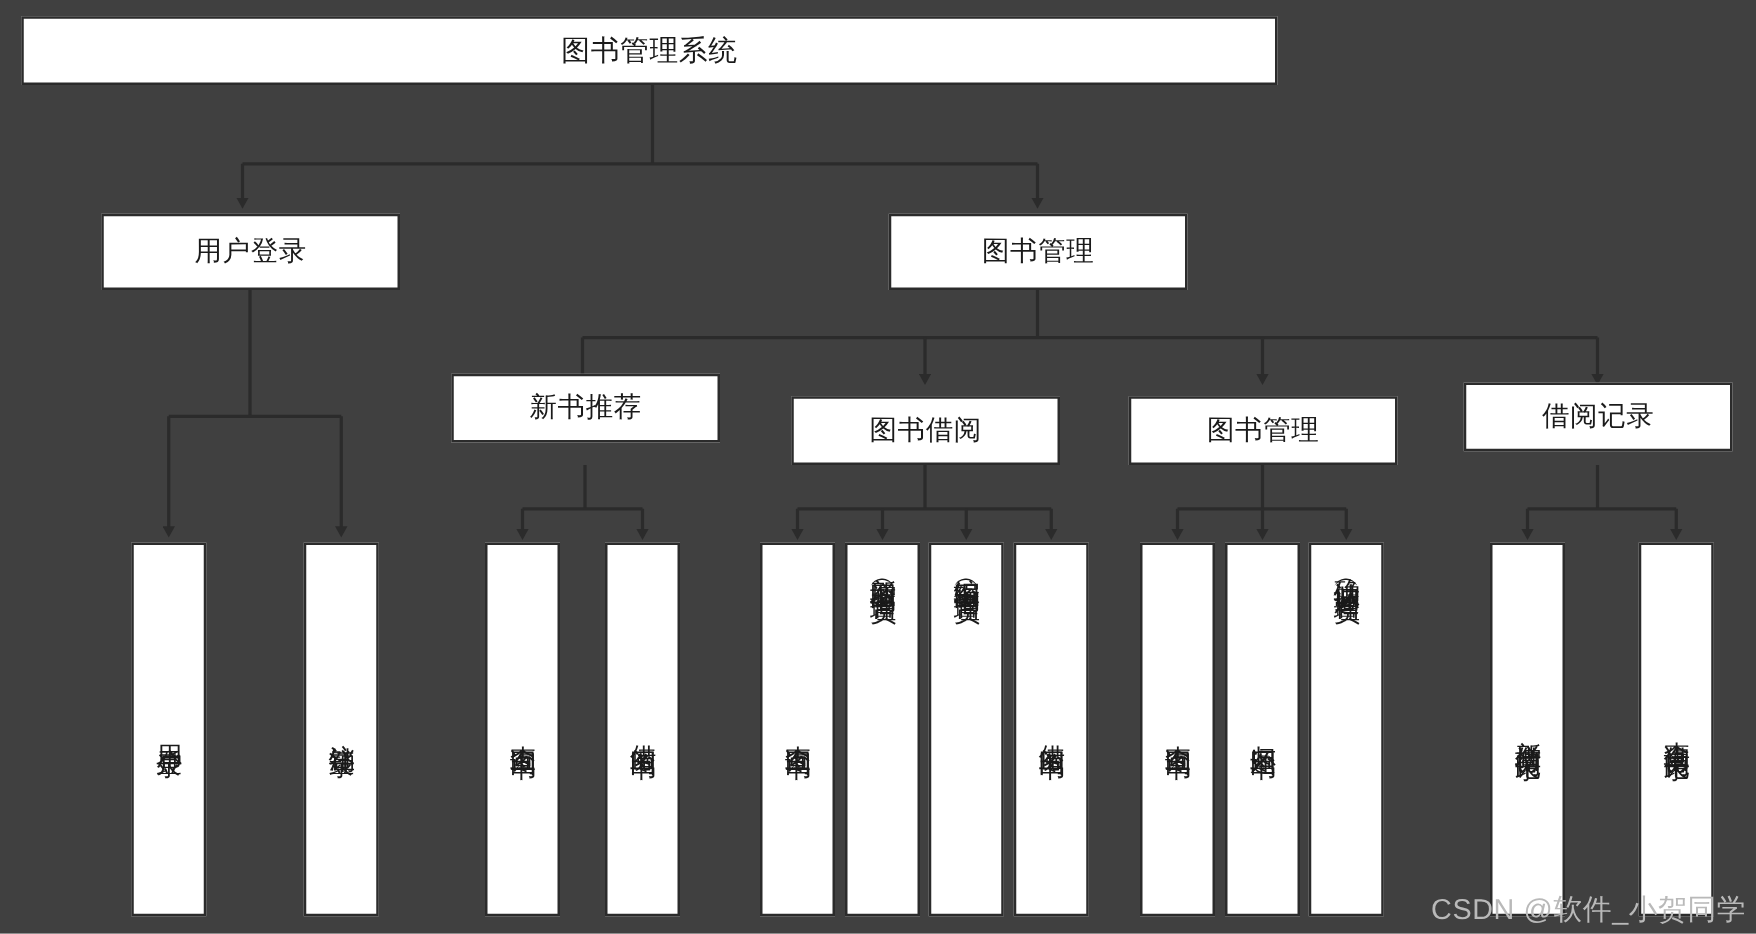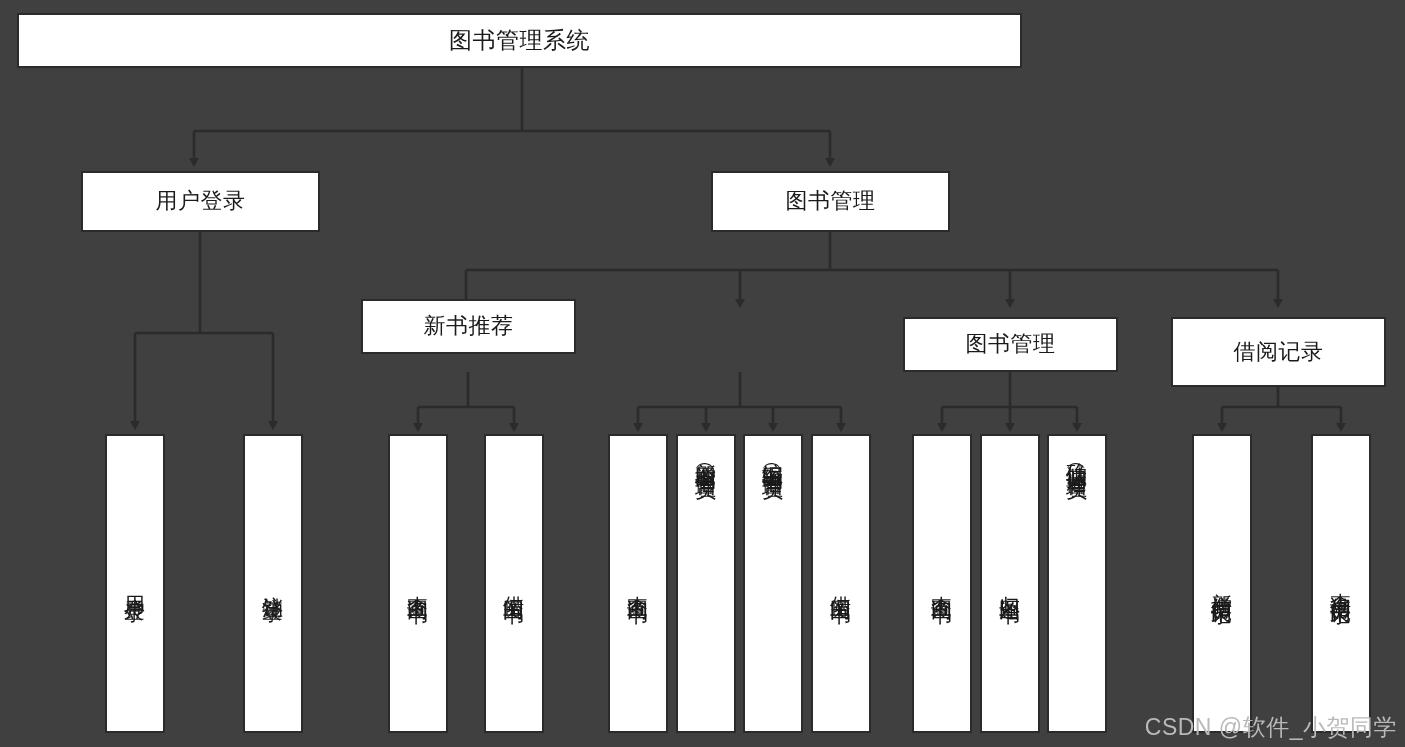--- a/index.html
+++ b/index.html
@@ -140,24 +140,27 @@
   <div class="node horiz" style="left:81px; top:171px; width:239px; height:61px;">
     <span class="label">用户登录</span>
   </div>
   <div class="node horiz" style="left:711px; top:171px; width:239px; height:61px;">
     <span class="label">图书管理</span>
   </div>
 
   <div class="node horiz" style="left:361px; top:299px; width:215px; height:55px;">
     <span class="label">新书推荐</span>
   </div>
+  <div class="node horiz" style="left:633px; top:317px; width:215px; height:55px;">
+    <span class="label">图书借阅</span>
+  </div>
   <div class="node horiz" style="left:903px; top:317px; width:215px; height:55px;">
     <span class="label">图书管理</span>
   </div>
-  <div class="node horiz" style="left:1171px; top:317px; width:215px; height:70px;">
+  <div class="node horiz" style="left:1171px; top:306px; width:215px; height:55px;">
     <span class="label">借阅记录</span>
   </div>
 
   <div class="node vert centered" style="left:105px; top:434px; width:60px; height:299px;">
     <span class="label">用户登录</span>
   </div>
   <div class="node vert centered" style="left:243px; top:434px; width:60px; height:299px;">
     <span class="label">注销登录</span>
   </div>
 

